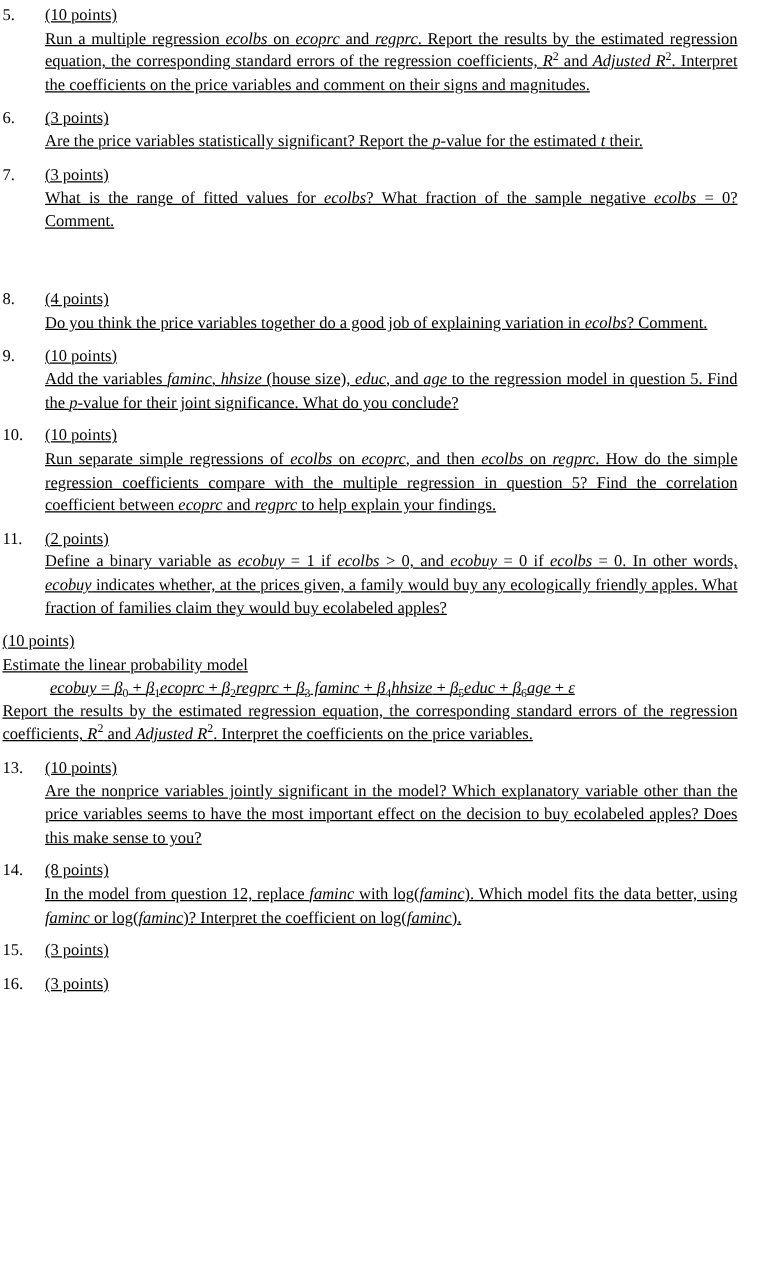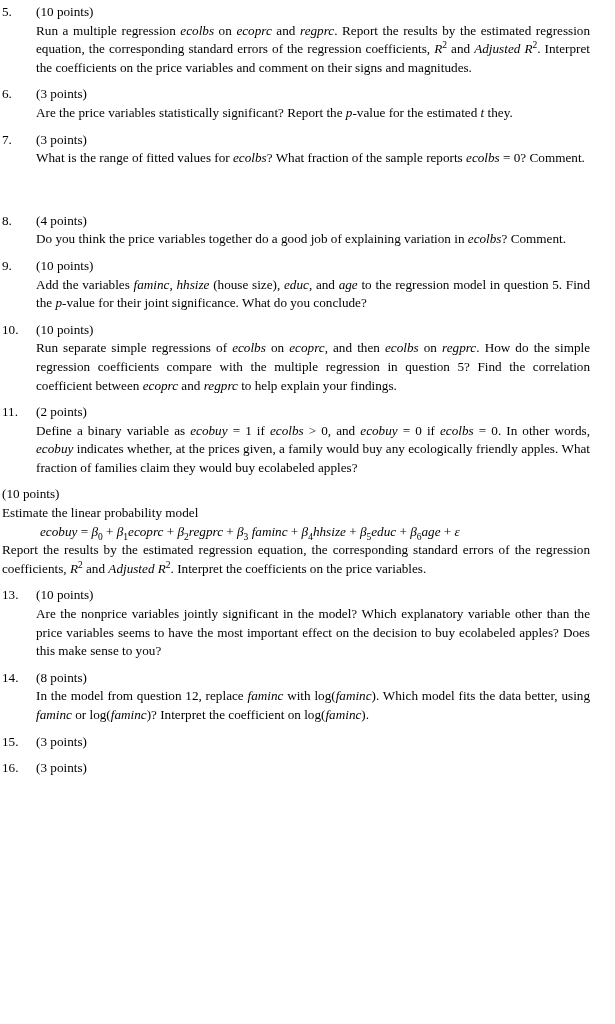--- a/index.html
+++ b/index.html
@@ -29,20 +29,21 @@
   .qnum {
     flex: 0 0 34px;
     width: 34px;
   }
   .qbody {
     flex: 1;
     min-width: 0;
   }
   .para {
     text-align: justify;
+    text-decoration: underline;
   }
   .para.points {
     text-align: left;
   }
   .para.equation {
     text-align: left;
     padding-left: 38px;
   }
   .it {
     font-style: italic;
@@ -62,29 +63,29 @@
     <div class="qbody">
       <div class="para points">(10 points)</div>
     <div class="para"><span>Run a multiple regression </span><span class="it">ecolbs</span><span> on </span><span class="it">ecoprc</span><span> and </span><span class="it">regprc</span><span>.  Report the results by the estimated regression equation, the corresponding standard errors of the regression coefficients,  </span><span class="it">R</span><sup>2</sup><span> and </span><span class="it">Adjusted R</span><sup>2</sup><span>.  Interpret the coefficients on the price variables and comment on their signs and magnitudes.</span></div>
         </div>
   </div>
 
   <div class="q">
     <div class="qnum">6.</div>
     <div class="qbody">
       <div class="para points">(3 points)</div>
-    <div class="para"><span>Are the price variables statistically significant?  Report the </span><span class="it">p</span><span>-value for the estimated </span><span class="it">t</span><span> they.</span></div>
+    <div class="para"><span>Are the price variables statistically significant?  Report the </span><span class="it">p</span><span>-value for the estimated </span><span class="it">t</span><span> their.</span></div>
         </div>
   </div>
 
   <div class="q">
     <div class="qnum">7.</div>
     <div class="qbody">
       <div class="para points">(3 points)</div>
-    <div class="para"><span>What is the range of fitted values for </span><span class="it">ecolbs</span><span>?  What fraction of the sample reports </span><span class="it">ecolbs</span><span> =  0?  Comment.</span></div>
+    <div class="para"><span>What is the range of fitted values for </span><span class="it">ecolbs</span><span>?  What fraction of the sample negative </span><span class="it">ecolbs</span><span> =  0?  Comment.</span></div>
         </div>
   </div>
 
   <div class="q gap-before">
     <div class="qnum">8.</div>
     <div class="qbody">
       <div class="para points">(4 points)</div>
     <div class="para"><span>Do you think the price variables together do a good job of explaining variation in </span><span class="it">ecolbs</span><span>?  Comment.</span></div>
         </div>
   </div>

